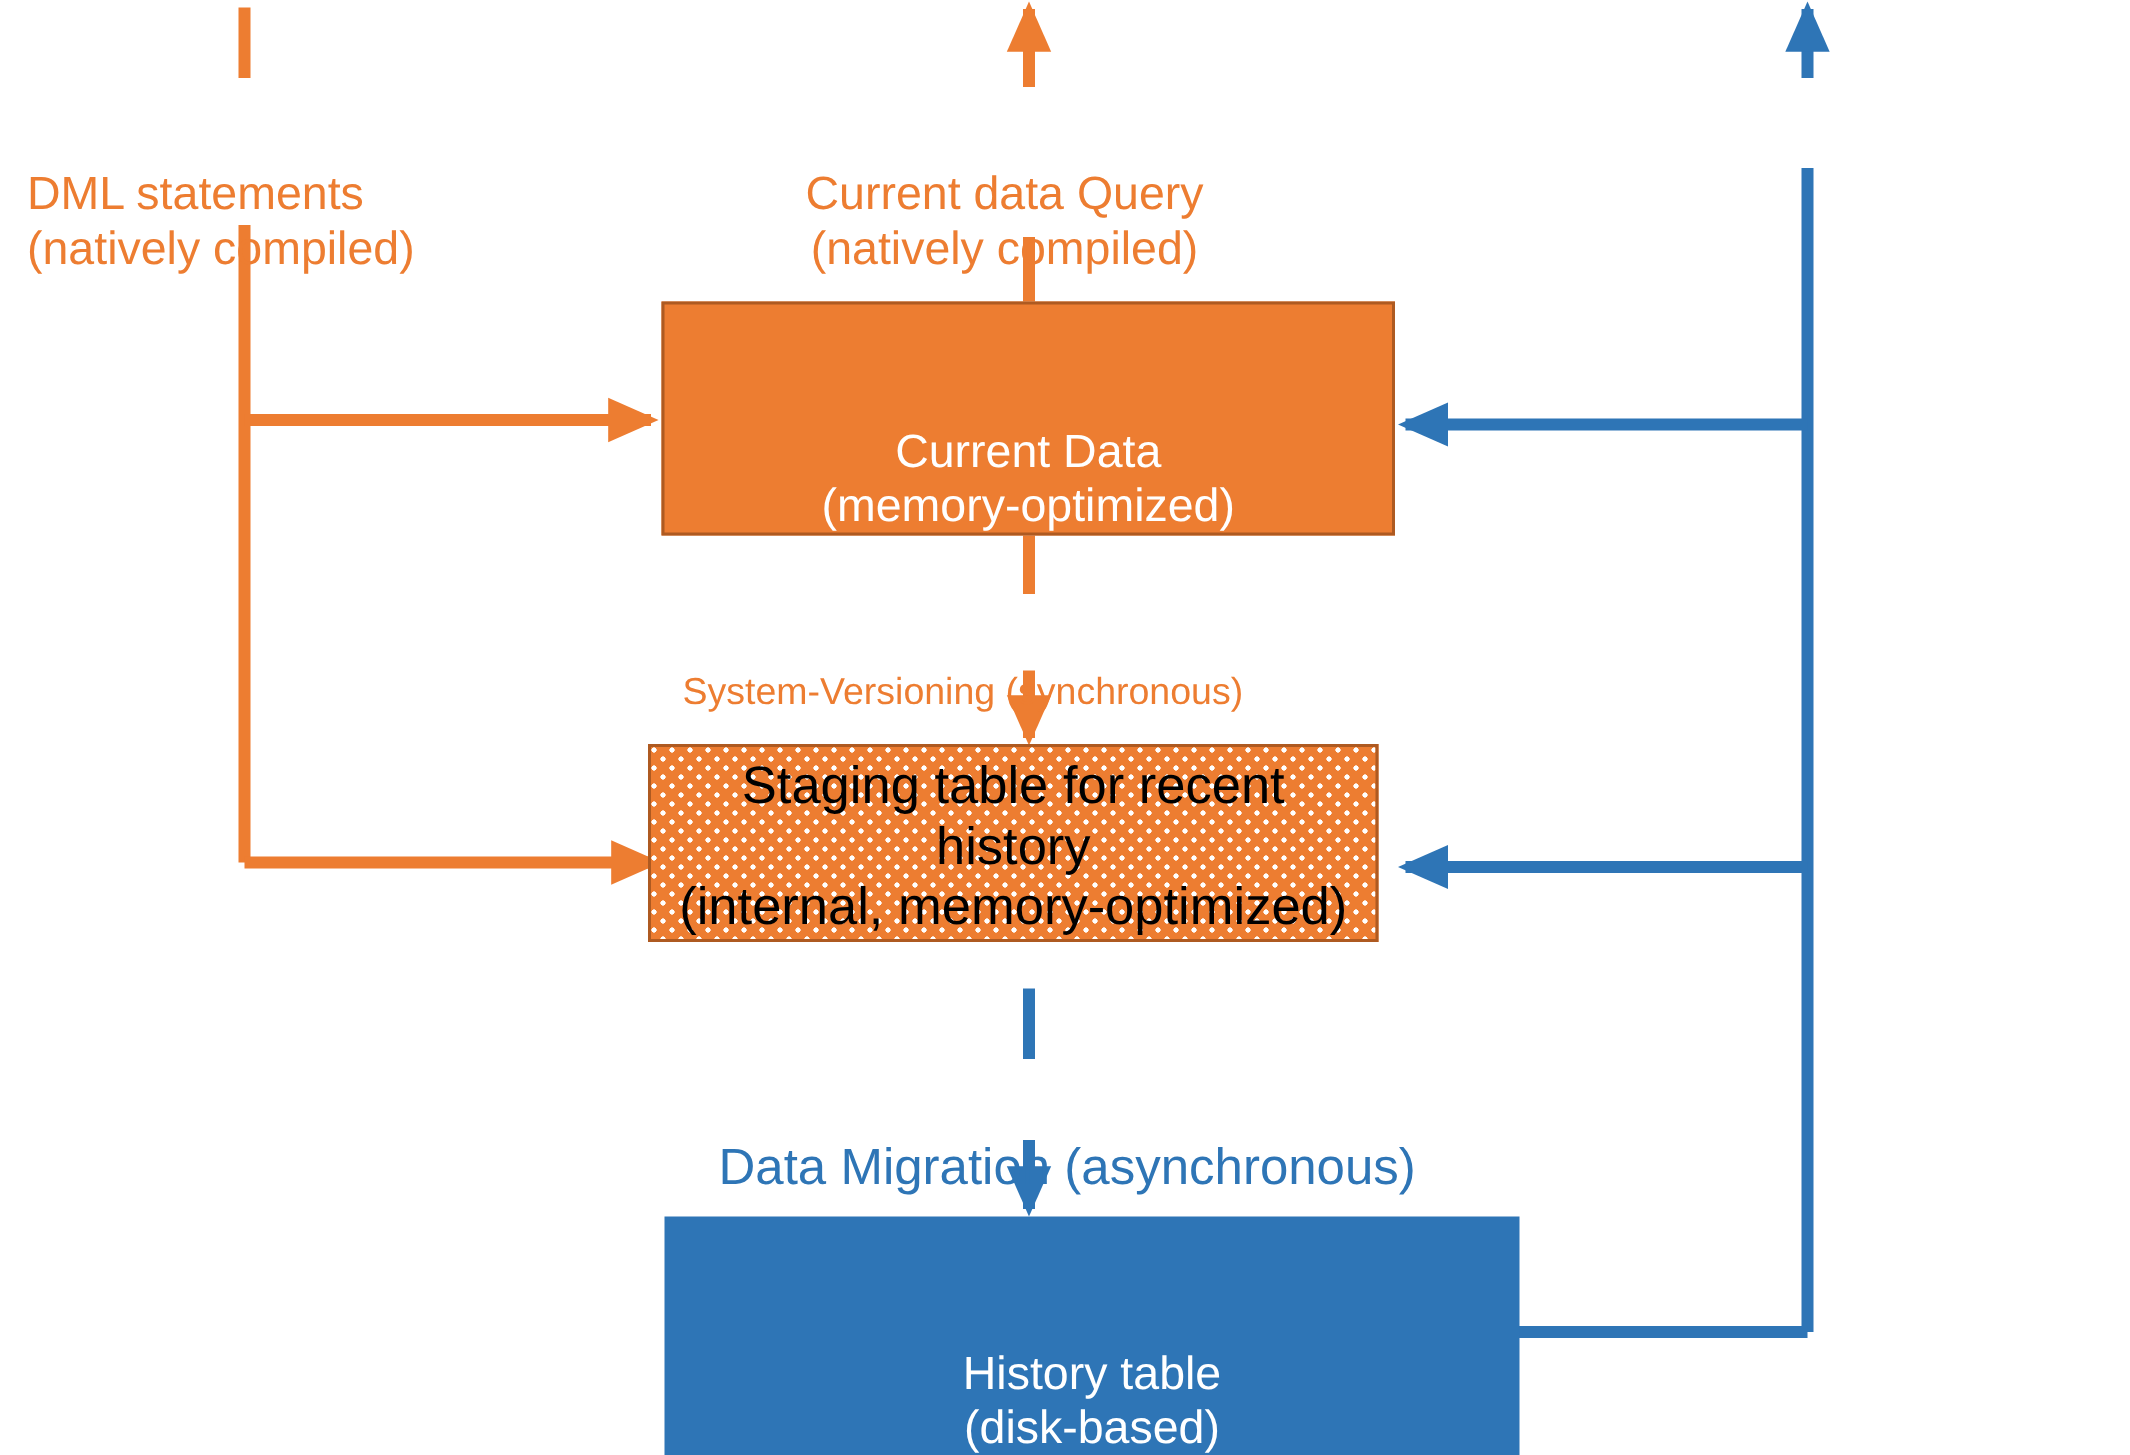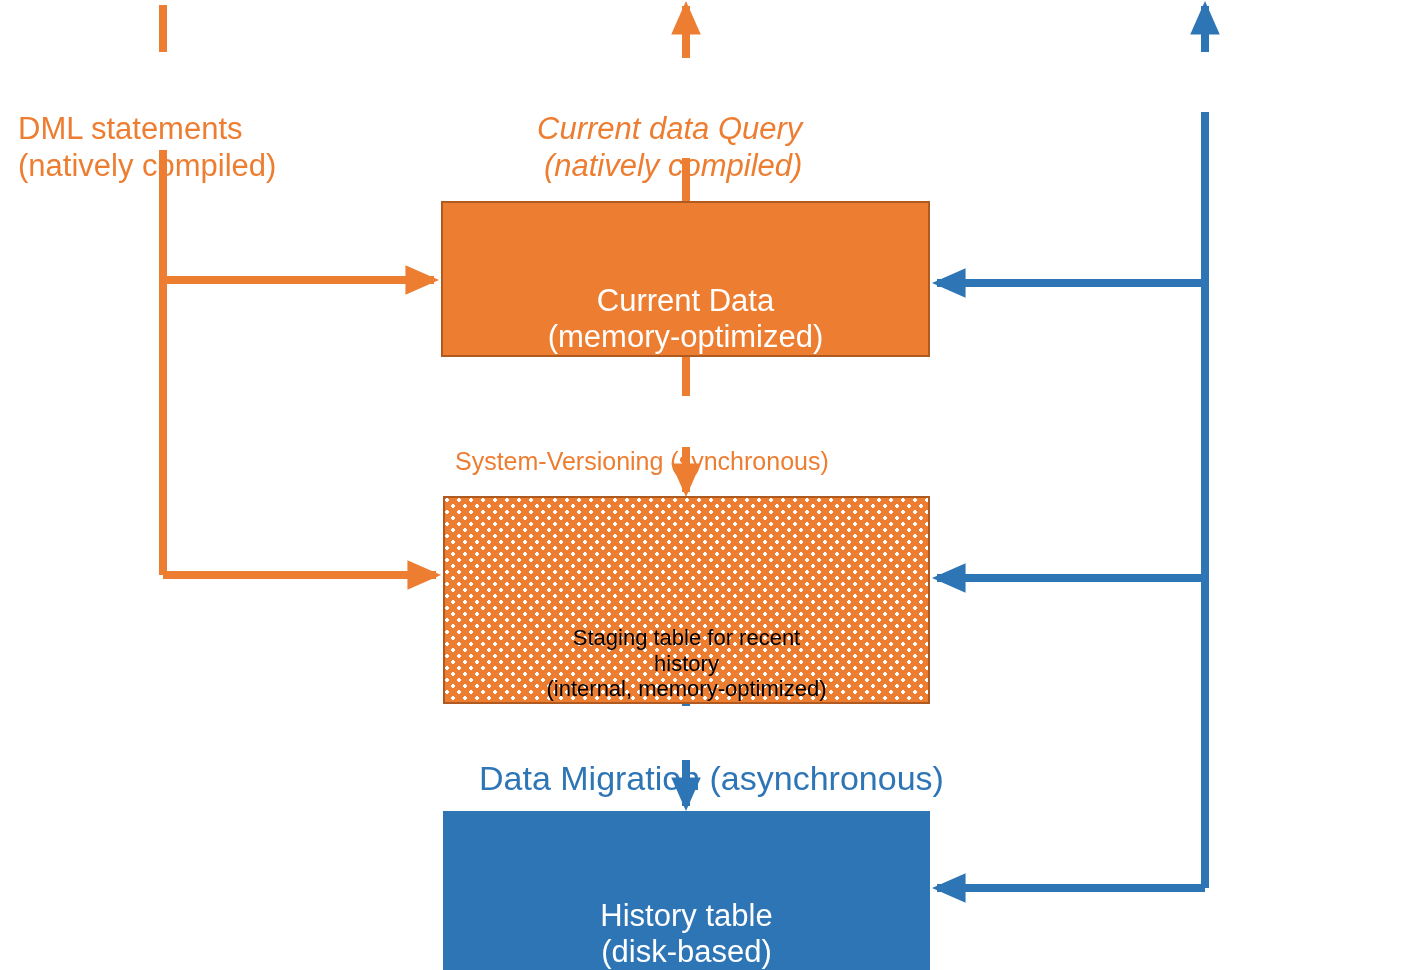--- a/index.html
+++ b/index.html
@@ -40,35 +40,35 @@
   }
   .node-current {
     left: 441px; top: 201px;
     width: 489px; height: 156px;
     background: #ED7D31;
     border: 2px solid #AE5A21;
     color: #ffffff;
     font-size: 31px;
   }
   .node-staging {
-    left: 443px; top: 496px;
-    width: 487px; height: 208px;
+    left: 432px; top: 496px;
+    width: 487px; height: 132px;
     background: #ED7D31;
     border: 2px solid #AE5A21;
     color: #000000;
-    font-size: 22px;
+    font-size: 35px;
     background-image:
       radial-gradient(circle at 2px 2px, #ffffff 1.6px, rgba(255,255,255,0) 1.9px),
       radial-gradient(circle at 8px 8px, #ffffff 1.6px, rgba(255,255,255,0) 1.9px);
     background-size: 12px 12px, 12px 12px;
     background-position: 0 0, 0 0;
   }
   .node-history {
     left: 443px; top: 811px;
-    width: 487px; height: 159px;
+    width: 570px; height: 159px;
     background: #2E75B6;
     color: #ffffff;
     font-size: 31px;
   }
   .node-label { display: block; white-space: pre-line; }
 
   
   .caption {
     position: absolute;
     white-space: pre-line;
@@ -79,22 +79,21 @@
   .cap-blue   { color: #2E75B6; }
 
   .cap-dml {
     left: 18px; top: 64px;
     font-size: 31px;
     text-align: left;
   }
   .cap-currentquery {
     left: 537px; top: 64px;
     font-size: 31px;
-    text-align: right;
-    font-style: italic;
+    text-align: center;
   }
   .cap-temporal {
     left: 1002px; top: 66px;
     font-size: 31px;
     text-align: left;
   }
   .cap-sysver {
     left: 455px; top: 400px;
     font-size: 25px;
     text-align: left;

